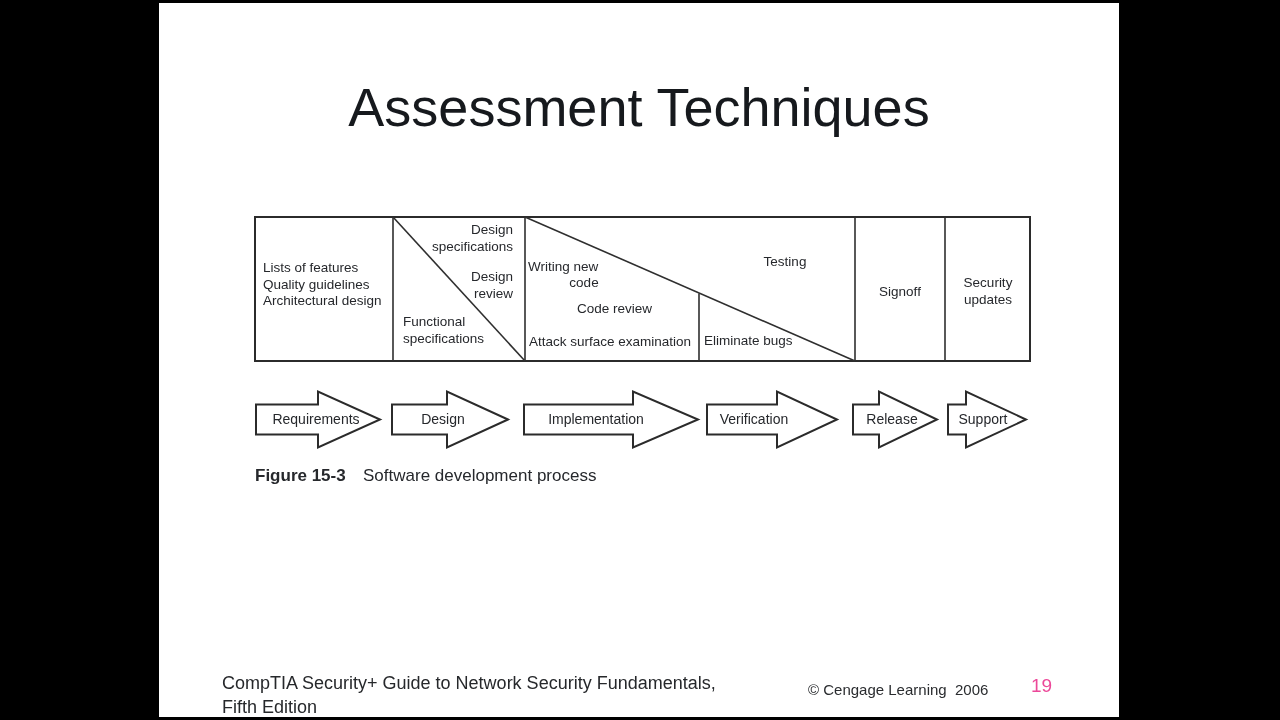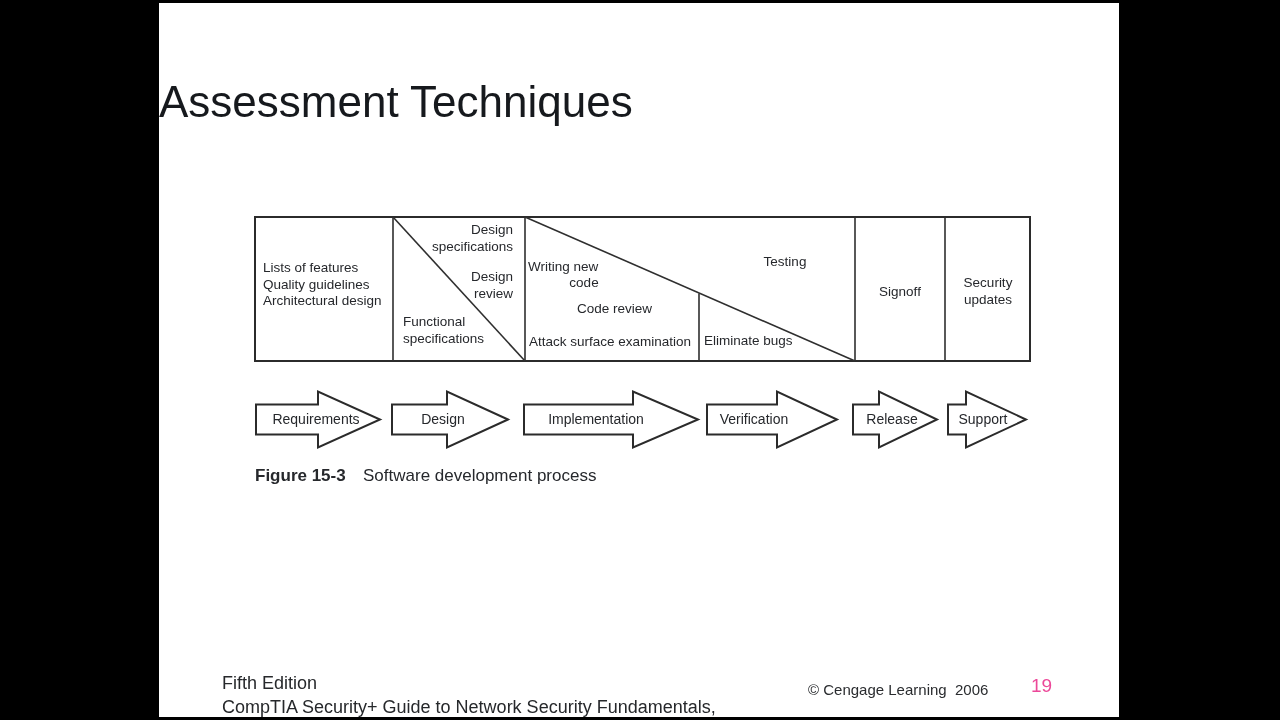--- a/index.html
+++ b/index.html
@@ -23,22 +23,22 @@
     top: 3px;
     width: 960px;
     height: 714px;
     background: #ffffff;
   }
   .slide-title {
     position: absolute;
     left: 0;
     top: 77px;
     width: 100%;
-    text-align: left;
-    font-size: 44px;
+    text-align: center;
+    font-size: 54px;
     line-height: 1;
     color: #16191d;
     letter-spacing: 0px;
     white-space: nowrap;
   }
   .diagram-svg {
     position: absolute;
     left: 0;
     top: 0;
     width: 960px;
@@ -158,20 +158,20 @@
         </g>
       </g>
 
       <g>
         <text class="caption-label" x="255" y="481">Figure 15-3</text>
         <text class="caption-text" x="363" y="481">Software development process</text>
       </g>
     </svg>
 
     <div class="footer-book">
+      <div>CompTIA Security+ Guide to Network Security Fundamentals,</div>
       <div>Fifth Edition</div>
-      <div>CompTIA Security+ Guide to Network Security Fundamentals,</div>
     </div>
     <div class="footer-copyright">© Cengage Learning  2006</div>
     <div class="footer-page">19</div>
 
   </div>
 </div>
 
 </body></html>

